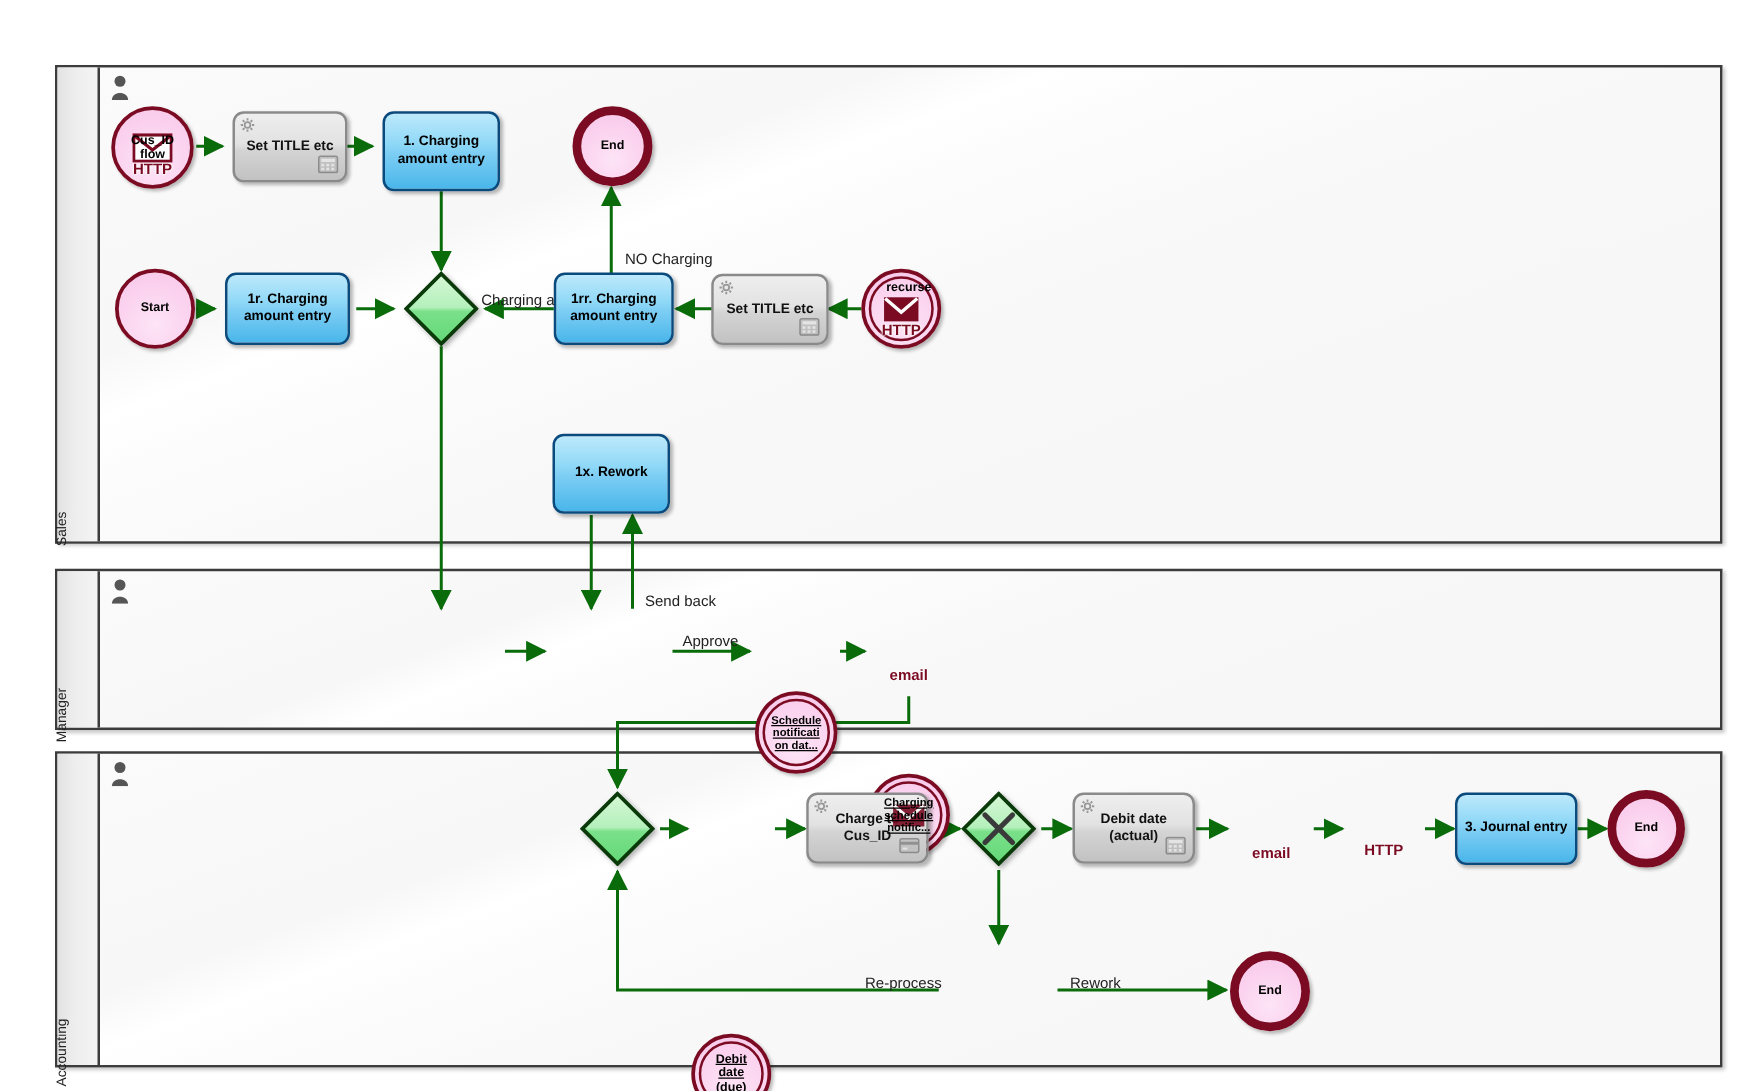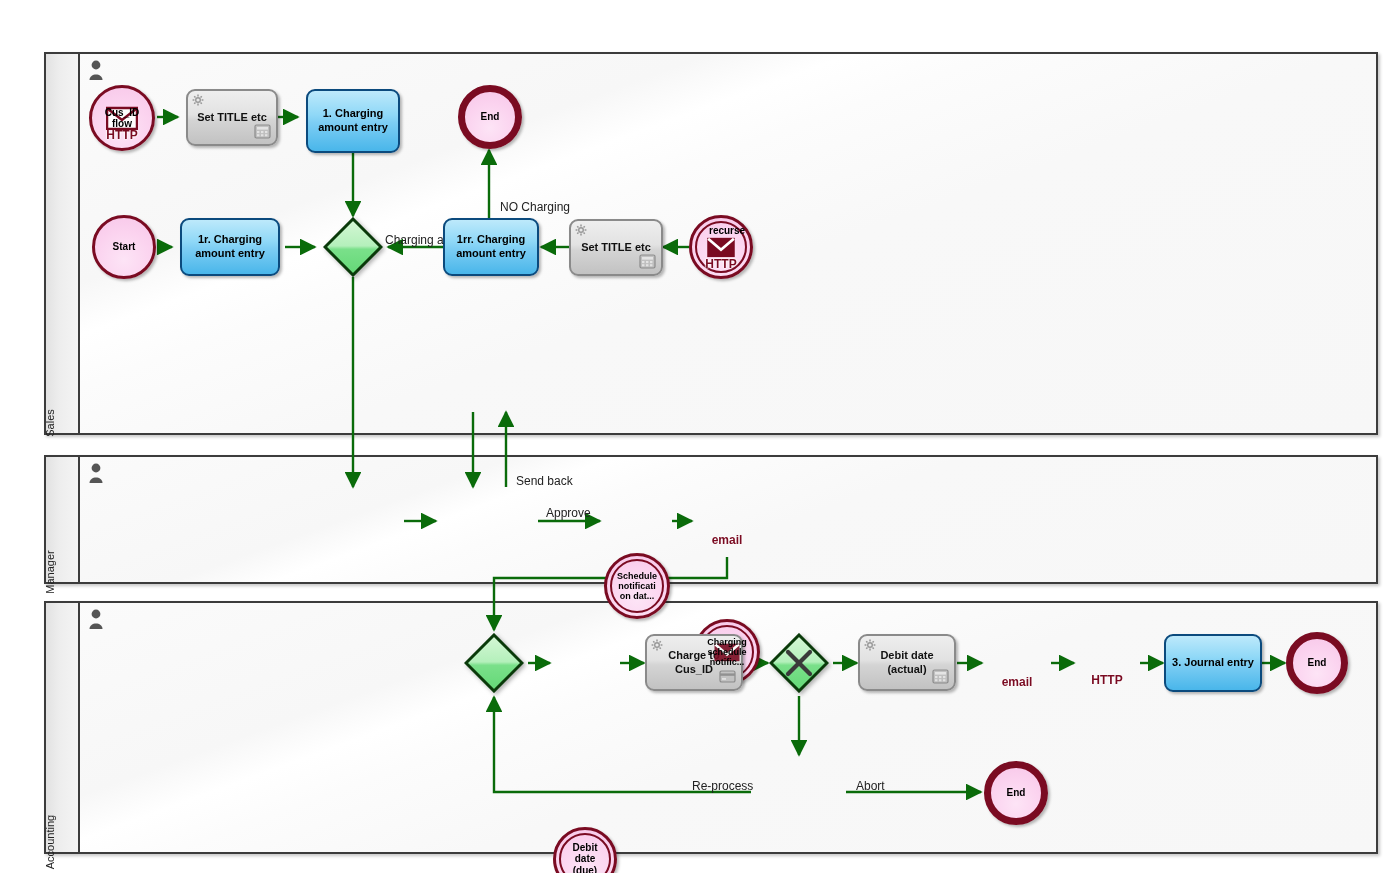--- a/index.html
+++ b/index.html
@@ -40,21 +40,21 @@
         font-size:11px;font-weight:bold;color:#111;line-height:1.25;padding:2px 6px;}
   .gear{position:absolute;left:4px;top:3px;width:12px;height:12px;opacity:.55;}
   .corner-ic{position:absolute;right:5px;bottom:5px;width:17px;height:15px;opacity:.62;}
 
   
   .ev{border-radius:50%;display:flex;align-items:center;justify-content:center;text-align:center;
       font-size:10px;font-weight:bold;color:#000;line-height:1.12;
       box-shadow:2px 2px 3px rgba(0,0,0,.28);}
   .ev-start{border:3px solid #7a0b22;background:radial-gradient(circle at 50% 72%,#fde4f6 0%,#fbd3ef 55%,#f7c6e8 100%);}
   .ev-end{border:7px solid #7a0b22;background:radial-gradient(circle at 50% 72%,#fde4f6 0%,#fbd3ef 55%,#f7c6e8 100%);}
-  .ev-int{border:3px solid #7a0b22;background:radial-gradient(circle at 50% 72%,#fde4f6 0%,#fbd3ef 60%,#f6c4e7 100%);position:relative;}
+  .ev-int{border:3px solid #7a0b22;background:radial-gradient(circle at 50% 72%,#fde4f6 0%,#fbd3ef 60%,#f6c4e7 100%);position:relative;text-decoration:underline;}
   .ev-int::after{content:"";position:absolute;left:3px;top:3px;right:3px;bottom:3px;
       border:2px solid #7a0b22;border-radius:50%;}
   .ev-lbl{position:absolute;left:50%;transform:translateX(-50%);white-space:nowrap;
       font-size:12px;font-weight:bold;color:#7a0b22;text-shadow:0 0 2px #fff,0 0 2px #fff,0 0 2px #fff;}
   .ev-txt{position:relative;z-index:3;padding:0 17px;}
   .envelope{position:absolute;left:50%;top:50%;transform:translate(-50%,-50%);z-index:2;}
 
   
   .gw{width:60px;height:60px;}
   .gw svg{display:block;filter:drop-shadow(2px 2px 2px rgba(0,0,0,.3));}
@@ -246,20 +246,23 @@
 
   <div class="node ev ev-int" style="left:689px;top:215px;width:64px;height:64px;">
     <svg class="envelope" width="30" height="22" viewBox="0 0 32 24">
       <rect x="1" y="2" width="30" height="21" fill="#7a0b22"></rect>
       <path d="M2 3 L16 15 L30 3" fill="none" stroke="#fff" stroke-width="3"></path>
     </svg>
     <span class="ev-txt" style="position:absolute;top:7px;left:0;right:0;">recurse</span>
   </div>
   <div class="ev-lbl" style="left:721px;top:257px;">HTTP</div>
 
+  <div class="node task" style="left:442px;top:347px;width:94px;height:64px;">
+    <span>1x. Rework</span>
+  </div>
 
   <div class="elbl" style="left:500px;top:200px;">NO Charging</div>
   <div class="elbl" style="left:385px;top:233px;">Charging a</div>
 
 
 
   <div class="node ev ev-int" style="left:604px;top:489px;width:66px;height:66px;font-size:9px;">
     <span class="ev-txt">Schedule notificati on dat...</span>
   </div>
 
@@ -343,15 +346,15 @@
   <div class="node ev ev-end" style="left:1286px;top:632px;width:62px;height:62px;">
     <span class="ev-txt">End</span>
   </div>
 
 
   <div class="node ev ev-end" style="left:984px;top:761px;width:64px;height:64px;">
     <span class="ev-txt">End</span>
   </div>
 
   <div class="elbl" style="left:692px;top:779px;">Re-process</div>
-  <div class="elbl" style="left:856px;top:779px;">Abort</div>
+  <div class="elbl" style="left:856px;top:779px;">Rework</div>
 
 </div>
 
 </body></html>

